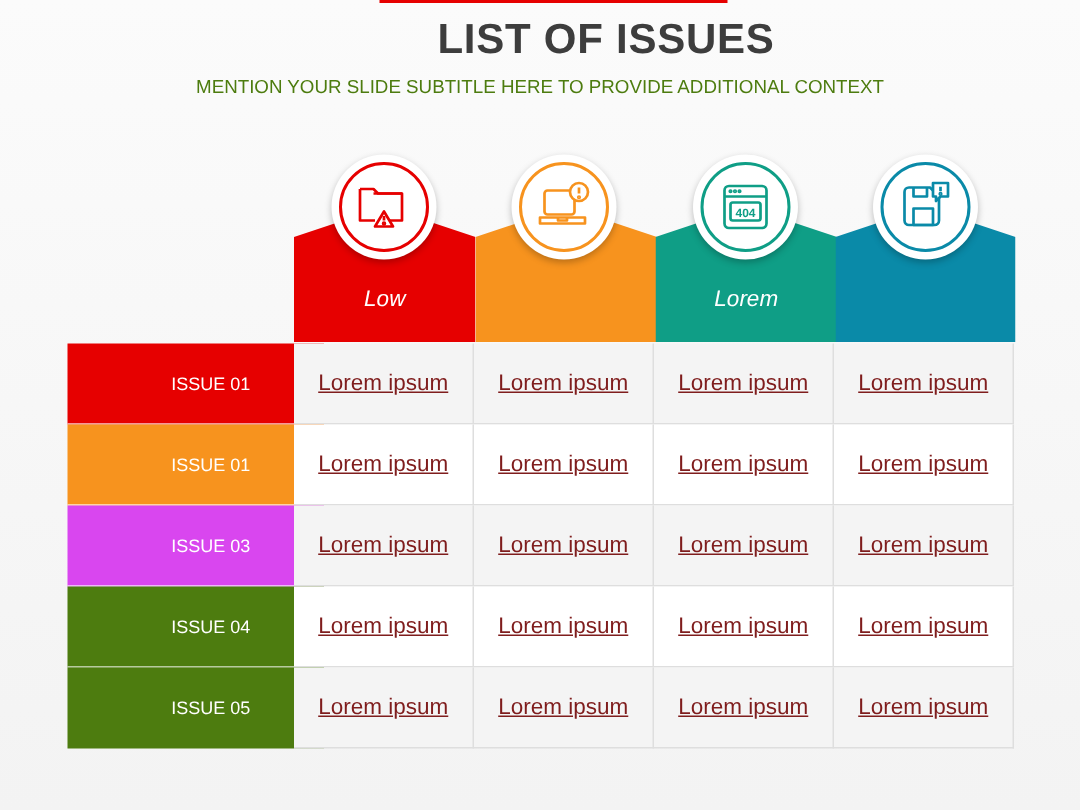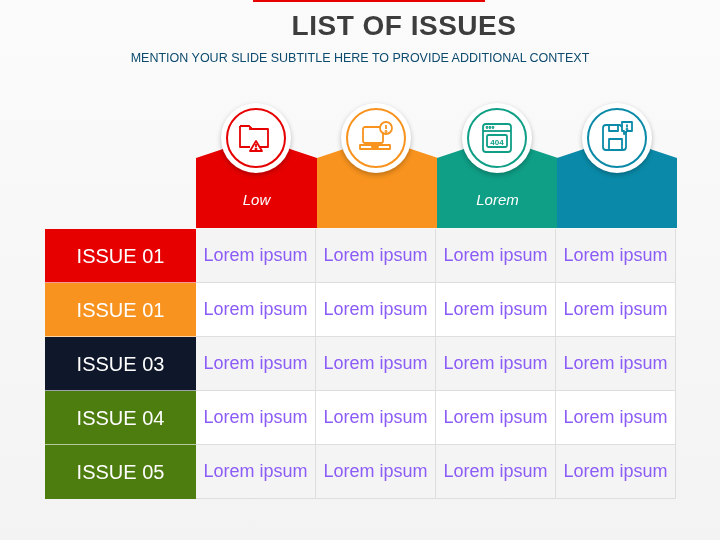--- a/index.html
+++ b/index.html
@@ -10,21 +10,21 @@
   }
   .top-bar {
     position: absolute; left: 253px; top: 0; width: 232px; height: 2px; background: #e60000;
   }
   .title {
     position: absolute; left: 0; width: 720px; top: 10px; text-align: center;
     font-size: 28px; font-weight: bold; color: #3d3d3d; letter-spacing: 0.5px; margin-left: 44px;
   }
   .subtitle {
     position: absolute; left: 0; width: 720px; top: 51px; text-align: center;
-    font-size: 12.5px; color: #0c4a6e;
+    font-size: 12.5px; color: #4d7c0f;
   }
   
   .col-head { position: absolute; top: 148px; width: 121px; height: 80px; font-style: italic; }
   .col-head svg.shape { position: absolute; left: 0; top: 0; }
   .col-label {
     position: absolute; left: 0; width: 100%; top: 43px; text-align: center;
     color: #fff; font-size: 15px;
   }
   .badge {
     position: absolute; top: 103px; width: 70px; height: 70px; border-radius: 50%;
@@ -33,27 +33,27 @@
   .badge .ring {
     position: absolute; left: 5px; top: 5px; width: 56px; height: 56px;
     border-radius: 50%; border: 2px solid; 
   }
   .badge svg { position: absolute; left: 16px; top: 16px; }
 
   
   .row { position: absolute; left: 45px; height: 54px; width: 632px; }
   .row-label {
     position: absolute; left: 0; top: 0; width: 151px; height: 100%;
-    color: #fff; font-size: 20px; display: flex; align-items: center; justify-content: center;
+    color: #fff; font-size: 12px; display: flex; align-items: center; justify-content: center; padding-left: 20px;
   }
   .cell {
     position: absolute; top: 0; height: 100%; width: 120px;
     display: flex; align-items: center; justify-content: center;
-    font-size: 18px; color: #8b5cf6;
-    border-right: 1px solid #dedede; border-bottom: 1px solid #dedede; box-sizing: border-box;
+    font-size: 15px; color: #7f1d1d;
+    border-right: 1px solid #dedede; border-bottom: 1px solid #dedede; box-sizing: border-box; text-decoration: underline;
   }
   .row.odd .cell { background: #f4f4f4; }
   .row.even .cell { background: #ffffff; }
   .row .sep { position:absolute; left:0; bottom:0; width:151px; height:1px; background: rgba(255,255,255,0.6); }
 </style>
 </head>
 <body>
 
 <div class="top-bar"></div>
 <div class="title">LIST OF ISSUES</div>
@@ -137,21 +137,21 @@
 </div>
 <div class="row even" style="top:283px">
   <div class="row-label" style="background:#f7931e">ISSUE 01</div>
   <div class="cell" style="left:151px">Lorem ipsum</div>
   <div class="cell" style="left:271px">Lorem ipsum</div>
   <div class="cell" style="left:391px">Lorem ipsum</div>
   <div class="cell" style="left:511px">Lorem ipsum</div>
   <div class="sep"></div>
 </div>
 <div class="row odd" style="top:337px">
-  <div class="row-label" style="background:#0f172a">ISSUE 03</div>
+  <div class="row-label" style="background:#d946ef">ISSUE 03</div>
   <div class="cell" style="left:151px">Lorem ipsum</div>
   <div class="cell" style="left:271px">Lorem ipsum</div>
   <div class="cell" style="left:391px">Lorem ipsum</div>
   <div class="cell" style="left:511px">Lorem ipsum</div>
   <div class="sep"></div>
 </div>
 <div class="row even" style="top:391px">
   <div class="row-label" style="background:#4d7c0f">ISSUE 04</div>
   <div class="cell" style="left:151px">Lorem ipsum</div>
   <div class="cell" style="left:271px">Lorem ipsum</div>

